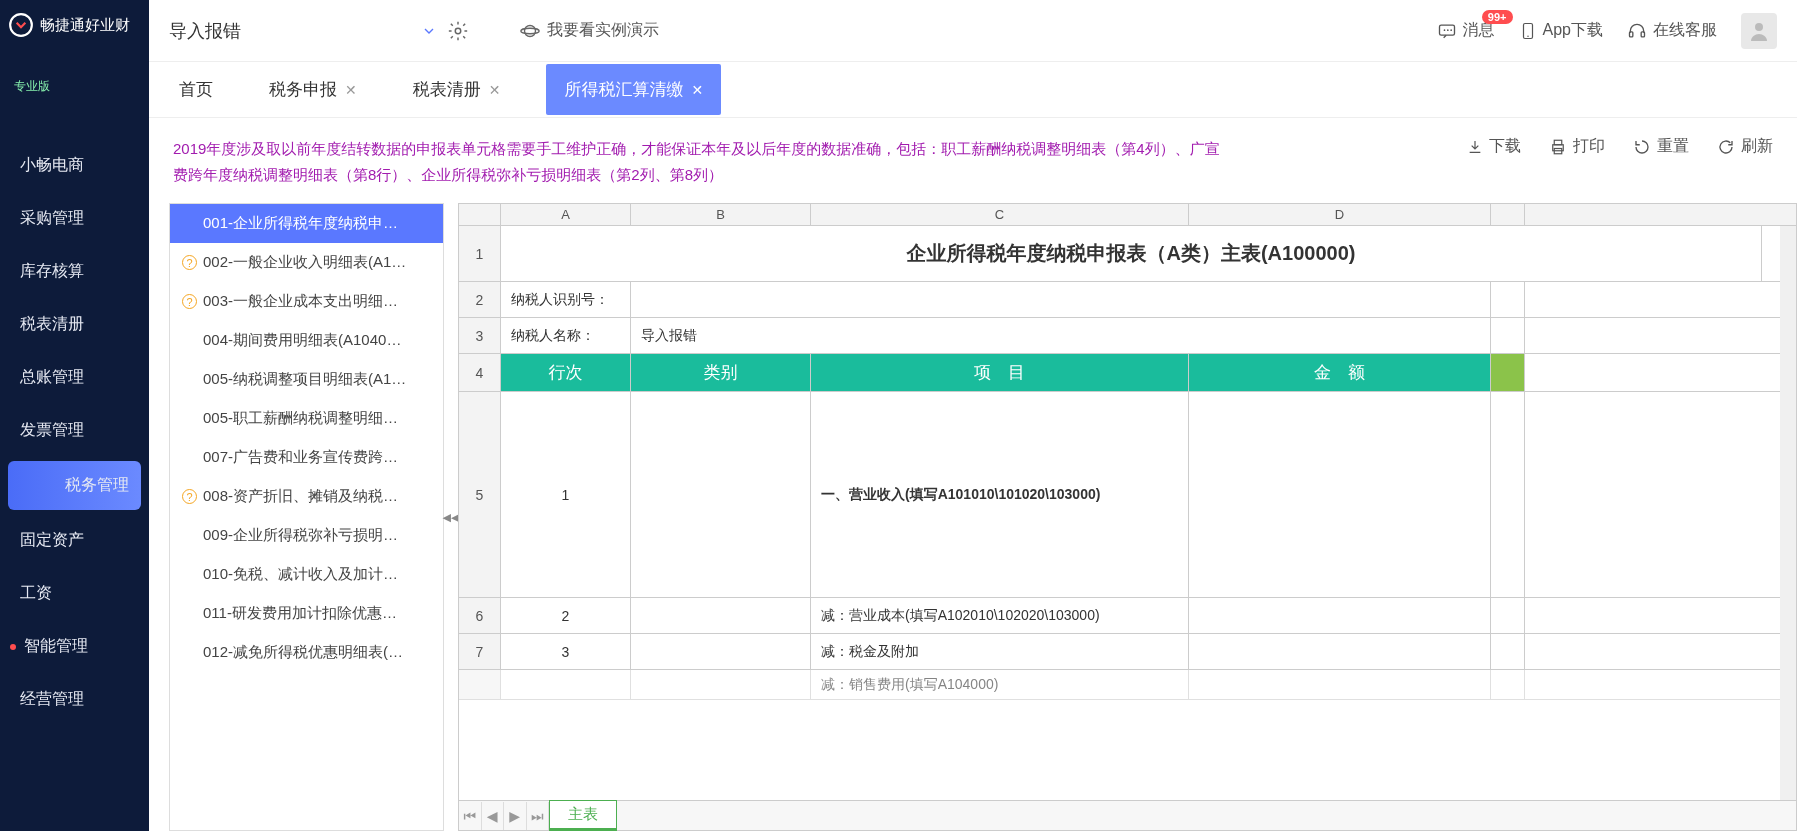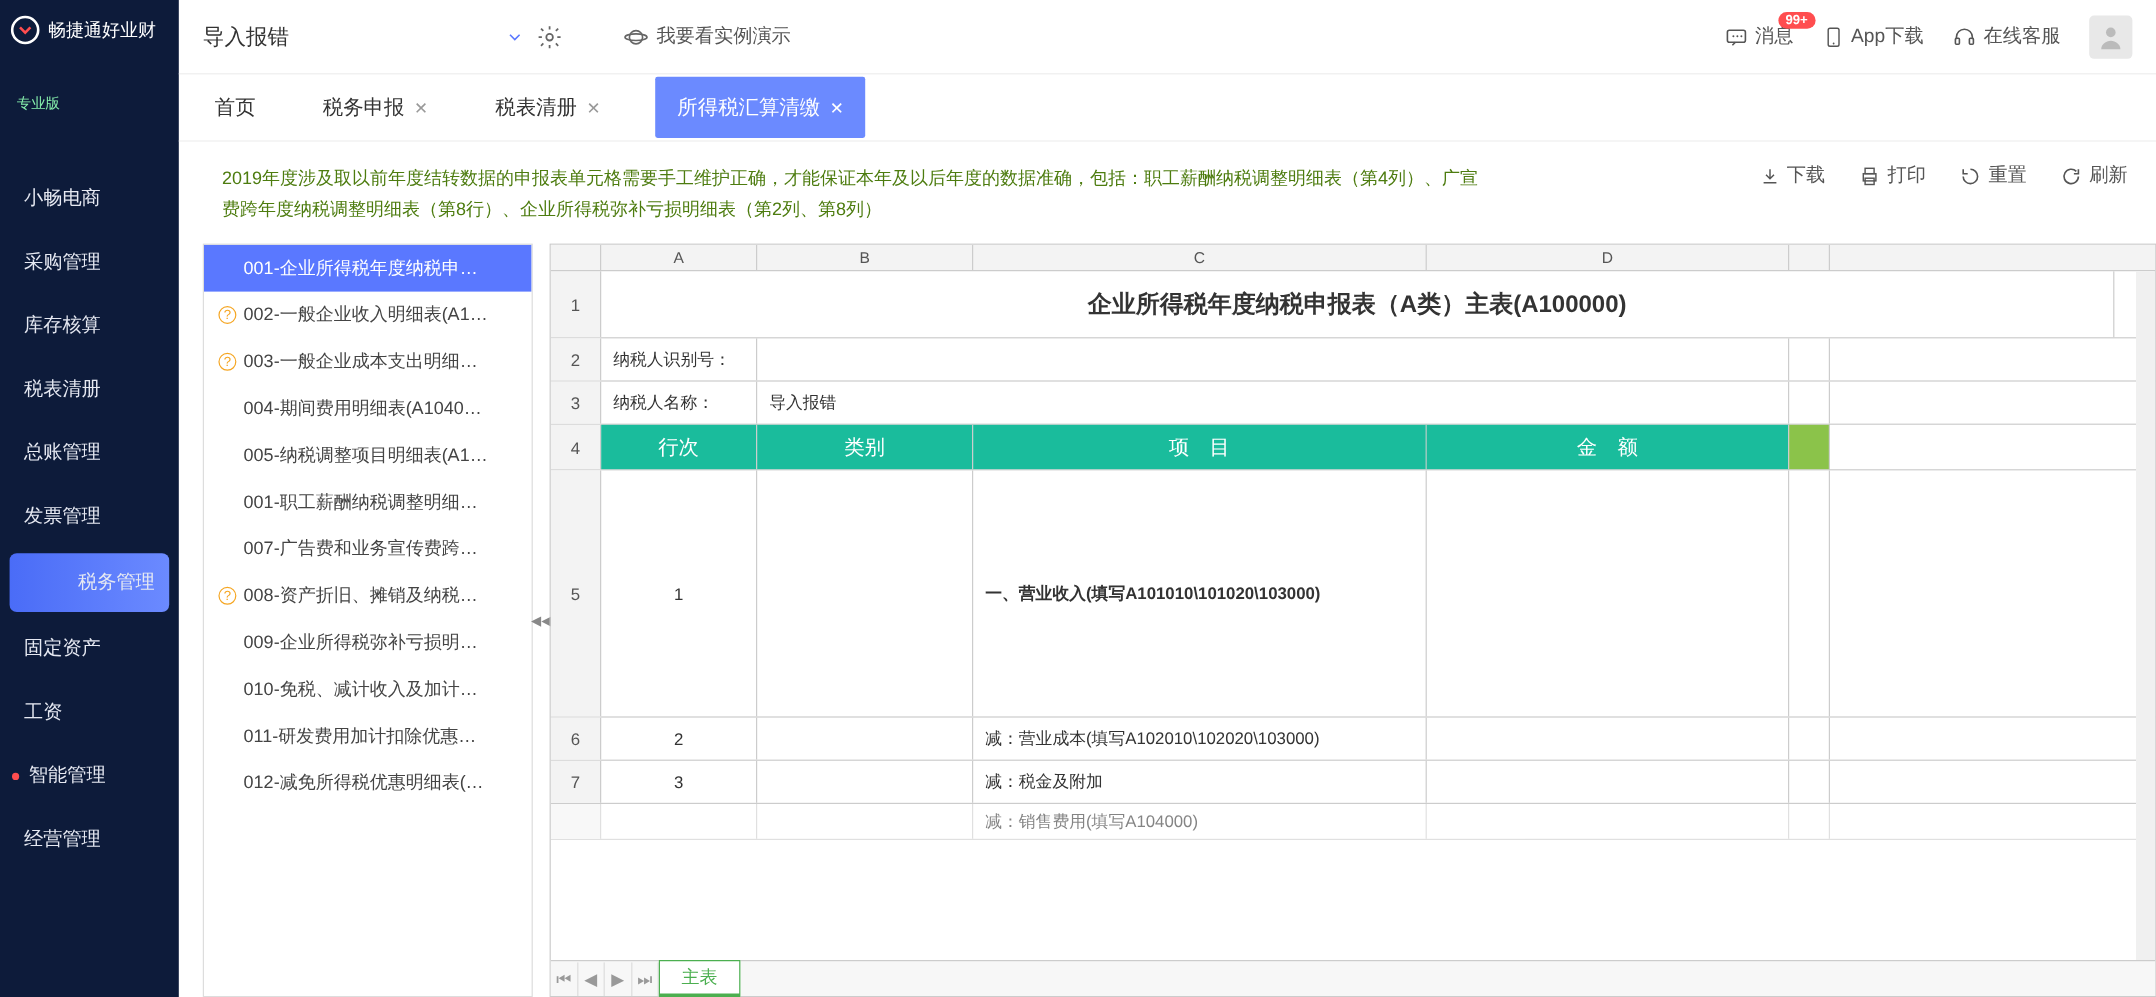--- a/index.html
+++ b/index.html
@@ -32,21 +32,21 @@
 
 
 .tabs { height: 56px; display: flex; align-items: center; padding: 0 20px; gap: 36px; border-bottom: 1px solid #eee; }
 .tab { font-size: 17px; color: #333; display: flex; align-items: center; gap: 8px; cursor: pointer; padding: 14px 10px; }
 .tab.active { background: #6b8aff; color: #fff; border-radius: 2px; padding: 14px 18px; }
 .tab-close { font-size: 14px; color: #999; cursor: pointer; }
 .tab.active .tab-close { color: #fff; }
 
 
 .actionbar { display: flex; padding: 18px 24px 10px; align-items: flex-start; gap: 20px; }
-.warning { color: #4d7c0f; font-size: 15px; line-height: 1.7; max-width: 1060px; margin-left: 12px; }
+.warning { color: #a21caf; font-size: 15px; line-height: 1.7; max-width: 1060px; }
 .actions { margin-left: auto; display: flex; gap: 28px; }
 .act-btn { display: flex; align-items: center; gap: 6px; color: #555; cursor: pointer; font-size: 16px; }
 
 
 .content { flex: 1; display: flex; min-height: 0; padding: 6px 0 0 20px; }
 .form-list { width: 275px; border: 1px solid #ddd; background: #fff; overflow-y: auto; }
 .form-list-item { padding: 10px 12px; font-size: 15px; color: #444; cursor: pointer; white-space: nowrap; overflow: hidden; text-overflow: ellipsis; display: flex; align-items: center; gap: 6px; }
 .form-list-item.active { background: #5a78ff; color: #fff; }
 .q-icon { width: 15px; height: 15px; border: 1px solid #f5a623; border-radius: 50%; color: #f5a623; font-size: 11px; display: inline-flex; align-items: center; justify-content: center; flex-shrink: 0; }
 .collapse-handle { width: 14px; display: flex; align-items: center; justify-content: center; color: #888; cursor: pointer; font-size: 11px; }
@@ -234,21 +234,21 @@
           <div class="form-list-item">
             <span style="width: 15px; flex-shrink: 0;"></span>
             <span style="overflow: hidden; text-overflow: ellipsis;">004-期间费用明细表(A1040…</span>
           </div>
           <div class="form-list-item">
             <span style="width: 15px; flex-shrink: 0;"></span>
             <span style="overflow: hidden; text-overflow: ellipsis;">005-纳税调整项目明细表(A1…</span>
           </div>
           <div class="form-list-item">
             <span style="width: 15px; flex-shrink: 0;"></span>
-            <span style="overflow: hidden; text-overflow: ellipsis;">001-职工薪酬纳税调整明细…</span>
+            <span style="overflow: hidden; text-overflow: ellipsis;">005-职工薪酬纳税调整明细…</span>
           </div>
           <div class="form-list-item">
             <span style="width: 15px; flex-shrink: 0;"></span>
             <span style="overflow: hidden; text-overflow: ellipsis;">007-广告费和业务宣传费跨…</span>
           </div>
           <div class="form-list-item">
             <span class="q-icon">?</span>
             <span style="overflow: hidden; text-overflow: ellipsis;">008-资产折旧、摊销及纳税…</span>
           </div>
           <div class="form-list-item">

